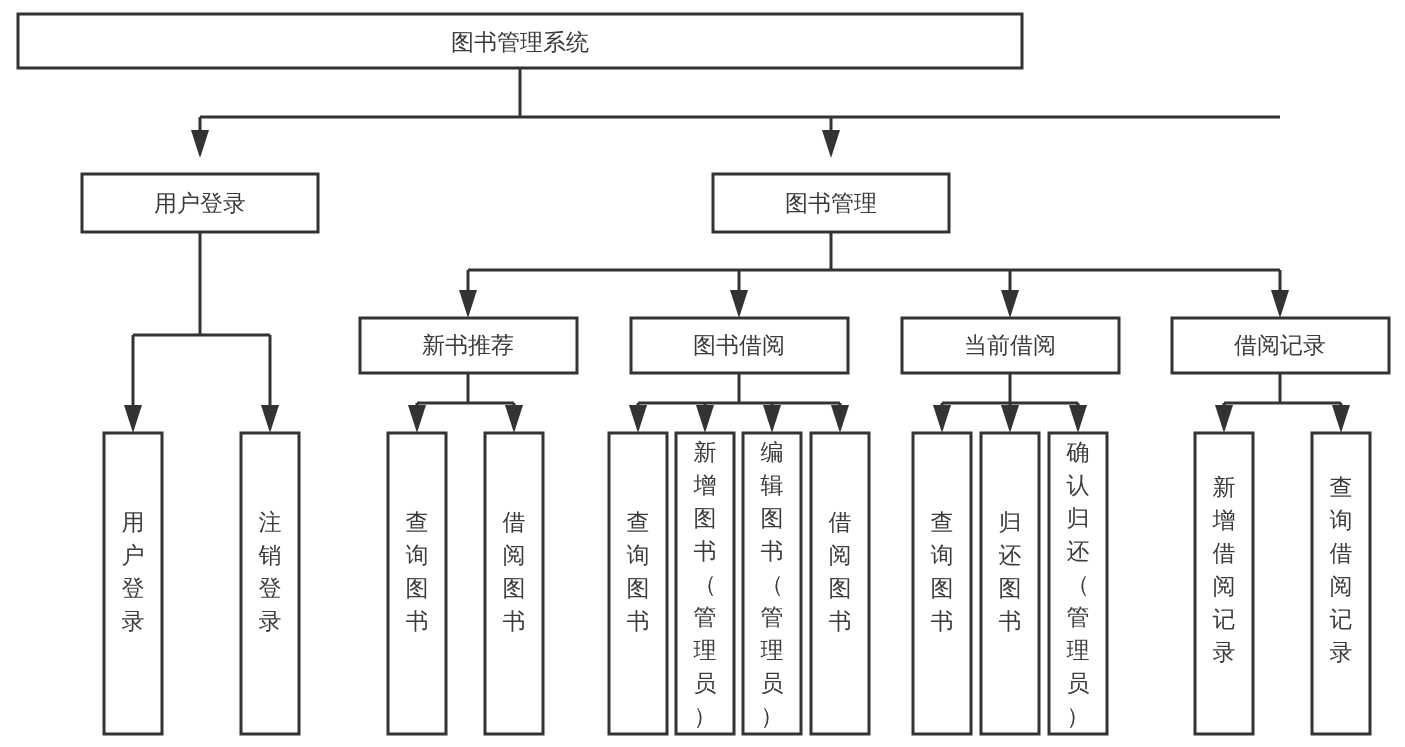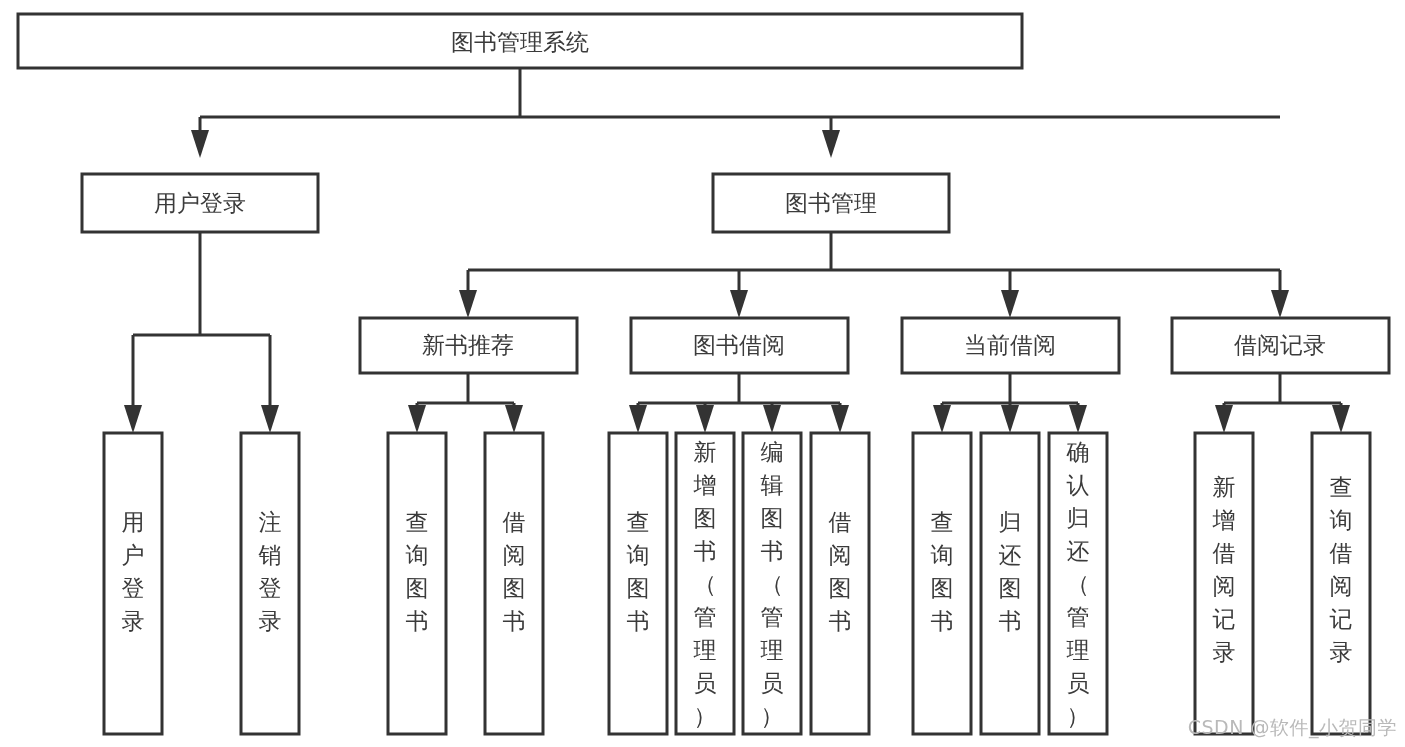--- a/index.html
+++ b/index.html
@@ -244,14 +244,13 @@
       </g>
 
       <g>
         <rect class="node-box" x="1312" y="433" width="58" height="301"></rect>
         <text class="node-label-vertical" x="1341" y="495"><tspan x="1341" dy="0">查</tspan><tspan x="1341" dy="33">询</tspan><tspan x="1341" dy="33">借</tspan><tspan x="1341" dy="33">阅</tspan><tspan x="1341" dy="33">记</tspan><tspan x="1341" dy="33">录</tspan></text>
       </g>
 
     </g>
   </svg>
 
-  <div class="watermark">CSDN @软件_小贺同学</div>
 </div>
 
 </body></html>

